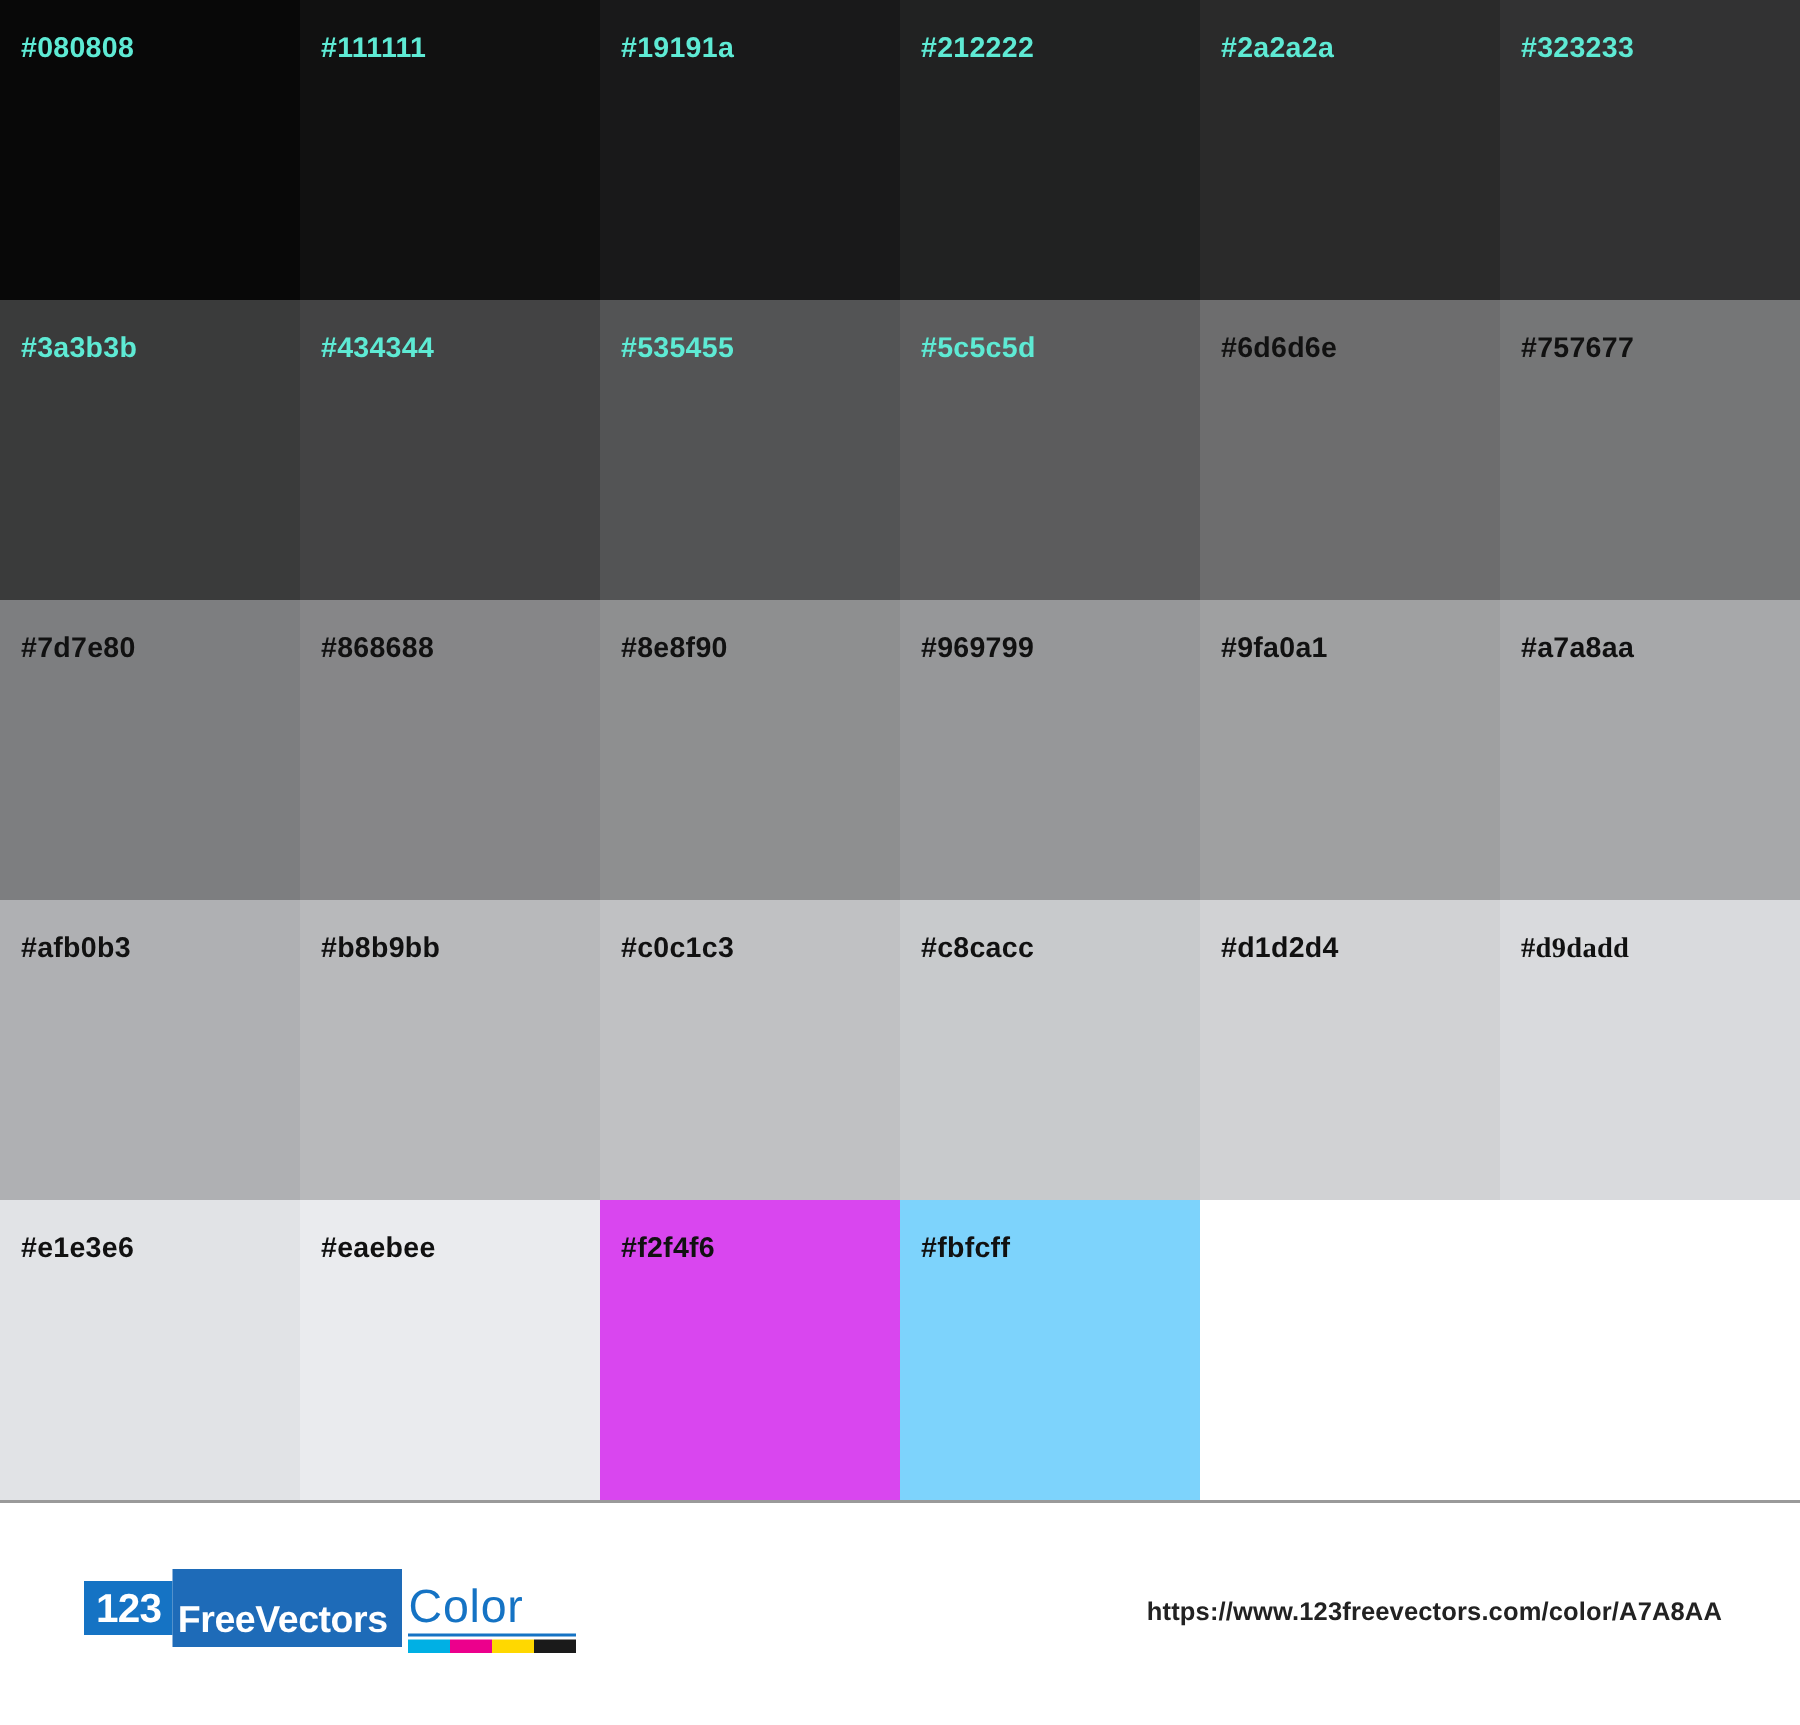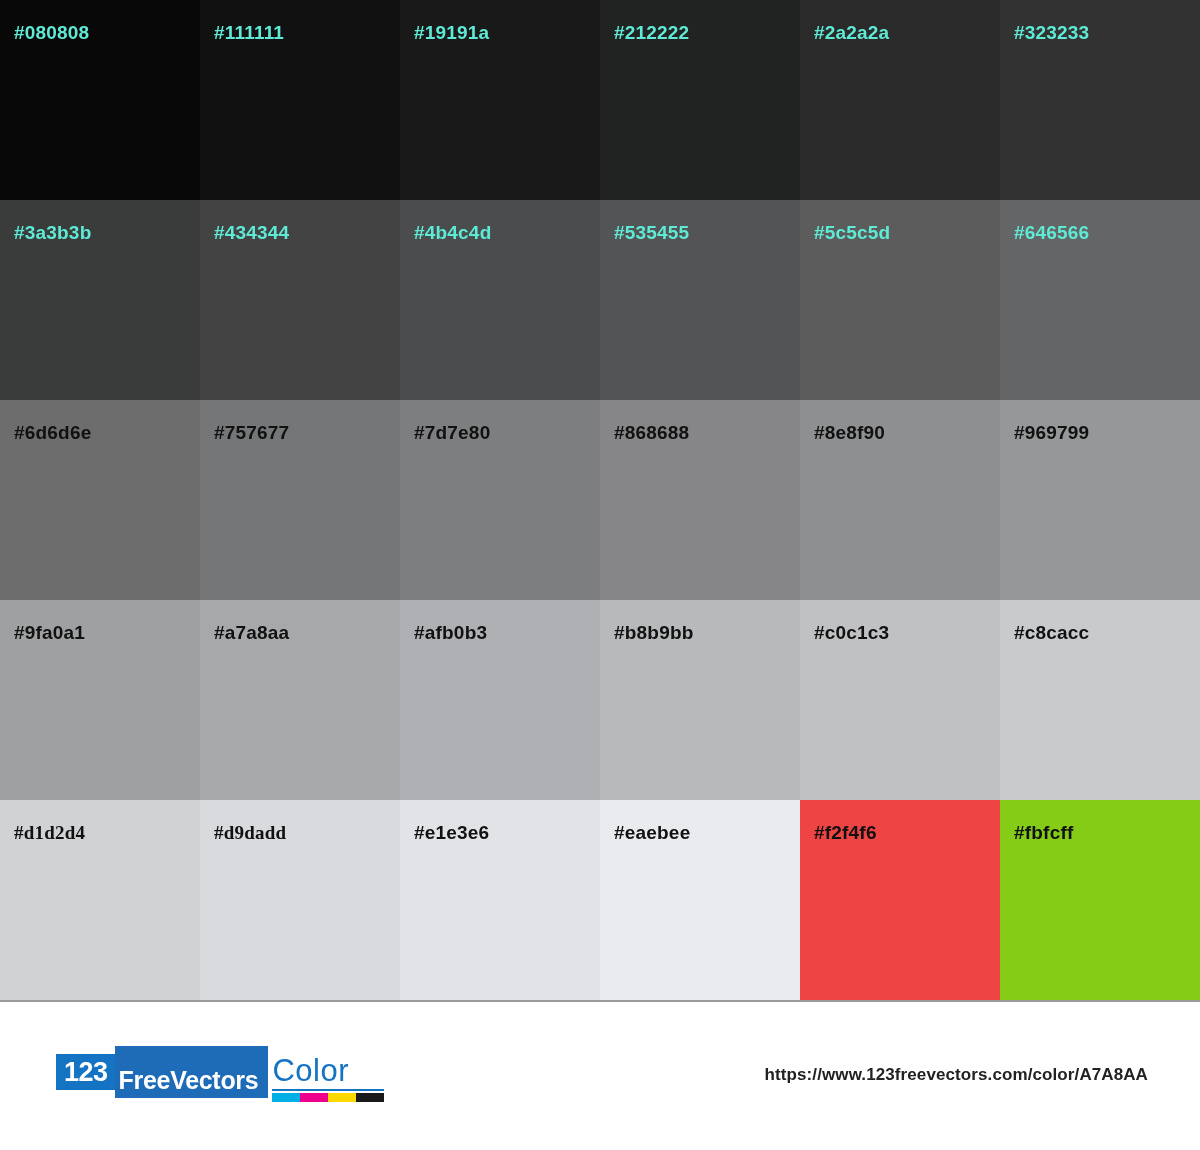--- a/index.html
+++ b/index.html
@@ -135,32 +135,26 @@
     </div>
     <div class="swatch" style="background: rgb(50, 50, 51);">
       <span class="swatch-label light-text">#323233</span>
     </div>
     <div class="swatch" style="background: rgb(58, 59, 59);">
       <span class="swatch-label light-text">#3a3b3b</span>
     </div>
     <div class="swatch" style="background: rgb(67, 67, 68);">
       <span class="swatch-label light-text">#434344</span>
     </div>
-    <div class="swatch" style="background: rgb(75, 76, 77);">
-      <span class="swatch-label light-text">#4b4c4d</span>
-    </div>
     <div class="swatch" style="background: rgb(83, 84, 85);">
       <span class="swatch-label light-text">#535455</span>
     </div>
     <div class="swatch" style="background: rgb(92, 92, 93);">
       <span class="swatch-label light-text">#5c5c5d</span>
     </div>
-    <div class="swatch" style="background: rgb(100, 101, 102);">
-      <span class="swatch-label light-text">#646566</span>
-    </div>
     <div class="swatch" style="background: rgb(109, 109, 110);">
       <span class="swatch-label dark-text">#6d6d6e</span>
     </div>
     <div class="swatch" style="background: rgb(117, 118, 119);">
       <span class="swatch-label dark-text">#757677</span>
     </div>
     <div class="swatch" style="background: rgb(125, 126, 128);">
       <span class="swatch-label dark-text">#7d7e80</span>
     </div>
     <div class="swatch" style="background: rgb(134, 134, 136);">
@@ -183,36 +177,36 @@
     </div>
     <div class="swatch" style="background: rgb(184, 185, 187);">
       <span class="swatch-label dark-text">#b8b9bb</span>
     </div>
     <div class="swatch" style="background: rgb(192, 193, 195);">
       <span class="swatch-label dark-text">#c0c1c3</span>
     </div>
     <div class="swatch" style="background: rgb(200, 202, 204);">
       <span class="swatch-label dark-text">#c8cacc</span>
     </div>
-    <div class="swatch" style="background: rgb(209, 210, 212); font-family: Liberation Serif, serif;">
+    <div class="swatch" style="background: rgb(209, 210, 212);">
       <span class="swatch-label dark-text">#d1d2d4</span>
     </div>
     <div class="swatch" style="background: rgb(217, 218, 221); font-family: Liberation Serif, serif;">
       <span class="swatch-label dark-text">#d9dadd</span>
     </div>
     <div class="swatch" style="background: rgb(225, 227, 230);">
       <span class="swatch-label dark-text">#e1e3e6</span>
     </div>
     <div class="swatch" style="background: rgb(234, 235, 238);">
       <span class="swatch-label dark-text">#eaebee</span>
     </div>
-    <div class="swatch" style="background: #ef4444;">
+    <div class="swatch" style="background: #d946ef;">
       <span class="swatch-label dark-text">#f2f4f6</span>
     </div>
-    <div class="swatch" style="background: #84cc16;">
+    <div class="swatch" style="background: #7dd3fc;">
       <span class="swatch-label dark-text">#fbfcff</span>
     </div>
   </div>
 
 <div id="footer">
   <div id="brand">
     <div class="logo-block">
       <span class="logo-123">123</span>
       <span class="logo-fv">FreeVectors</span>
     </div>

